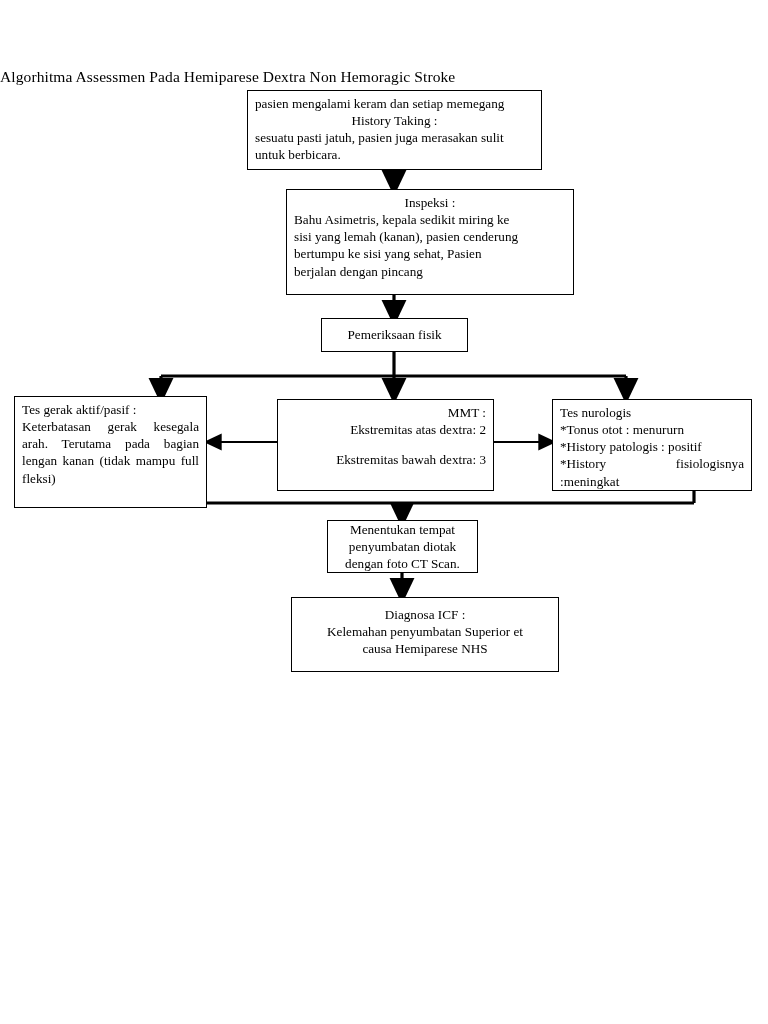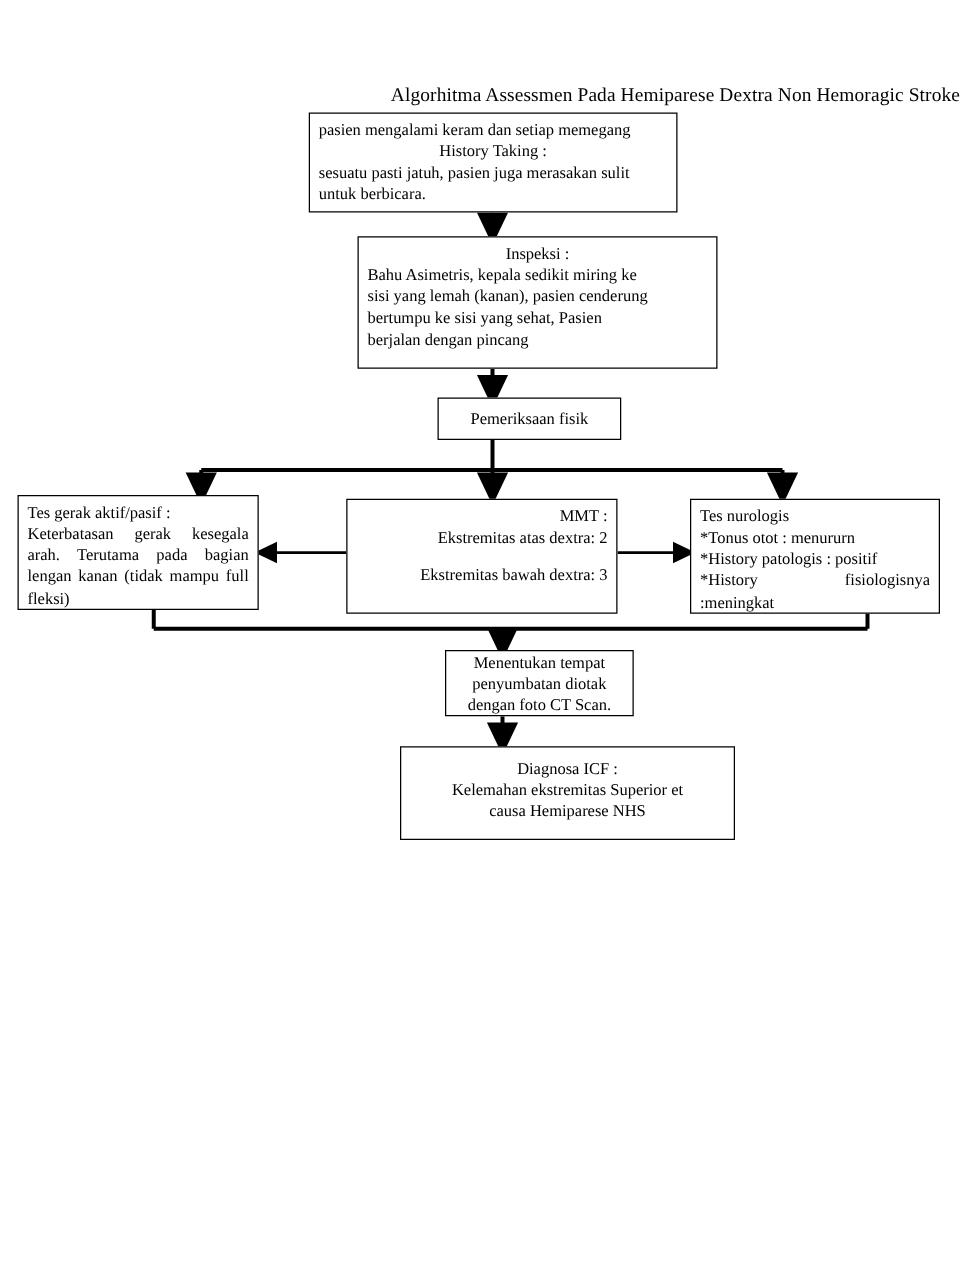--- a/index.html
+++ b/index.html
@@ -19,37 +19,37 @@
     position: absolute;
     left: 0; top: 0;
     width: 768px;
     height: 1024px;
   }
   .title {
     position: absolute;
     left: 0;
     top: 68px;
     width: 768px;
-    text-align: right;
+    text-align: left;
     font-size: 15.5px;
     letter-spacing: 0.1px;
     white-space: nowrap;
   }
   .node {
     position: absolute;
     box-sizing: border-box;
     border: 1.3px solid #000000;
     background: #ffffff;
     font-size: 13.2px;
     line-height: 1.30;
     padding: 4px 7px;
     z-index: 3;
   }
   .node .ln { display: block; }
-  .node.center { text-align: center; margin-left: 29px; }
+  .node.center { text-align: center; }
   .node .gap { display: block; height: 0.95em; }
   .node.vcenter {
     display: flex;
     flex-direction: column;
     justify-content: center;
   }
 
   
   #wires { position: absolute; left: 0; top: 0; width: 768px; height: 1024px; z-index: 1; }
 </style>
@@ -115,21 +115,21 @@
     <span class="ln">Bahu Asimetris, kepala sedikit miring ke</span>
     <span class="ln">sisi yang lemah (kanan), pasien cenderung</span>
     <span class="ln">bertumpu ke sisi yang sehat, Pasien</span>
     <span class="ln">berjalan dengan pincang</span>
   </div>
 
   <div class="node center vcenter" style="left:321px; top:318px; width:147px; height:34px;">
     <span class="ln">Pemeriksaan fisik</span>
   </div>
 
-  <div class="node" style="left:14px; top:396px; width:193px; height:92px;">
+  <div class="node" style="left:14px; top:396px; width:193px; height:112px;">
     <span class="ln">Tes gerak aktif/pasif :</span>
     <span class="ln" style="text-align:justify;text-align-last:left;">Keterbatasan gerak kesegala arah. Terutama pada bagian lengan kanan (tidak mampu full fleksi)</span>
   </div>
 
   <div class="node" style="left:277px; top:399px; width:217px; height:92px;text-align:right;">
     <span class="ln">MMT :</span>
     <span class="ln">Ekstremitas atas dextra: 2</span>
     <span class="gap"></span>
     <span class="ln">Ekstremitas bawah dextra: 3</span>
   </div>
@@ -143,17 +143,17 @@
   </div>
 
   <div class="node center vcenter" style="left:327px; top:520px; width:151px; height:53px;">
     <span class="ln">Menentukan tempat</span>
     <span class="ln">penyumbatan diotak</span>
     <span class="ln">dengan foto CT Scan.</span>
   </div>
 
   <div class="node center" style="left:291px; top:597px; width:268px; height:75px; padding-top:8px;">
     <span class="ln">Diagnosa ICF :</span>
-    <span class="ln">Kelemahan ekstremitas Superior et</span>
+    <span class="ln">Kelemahan penyumbatan Superior et</span>
     <span class="ln">causa Hemiparese NHS</span>
   </div>
 
 </div>
 
 </body></html>

